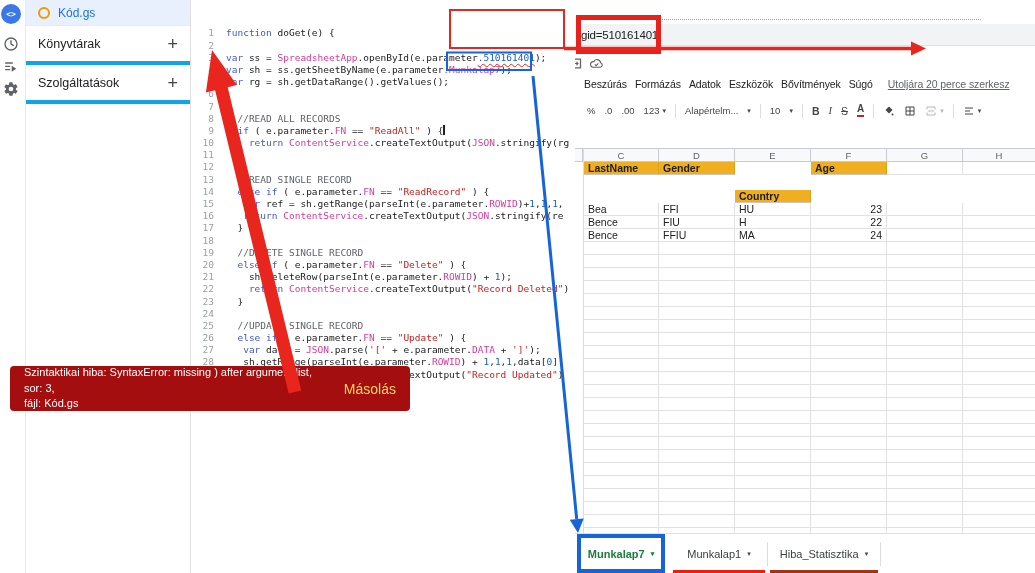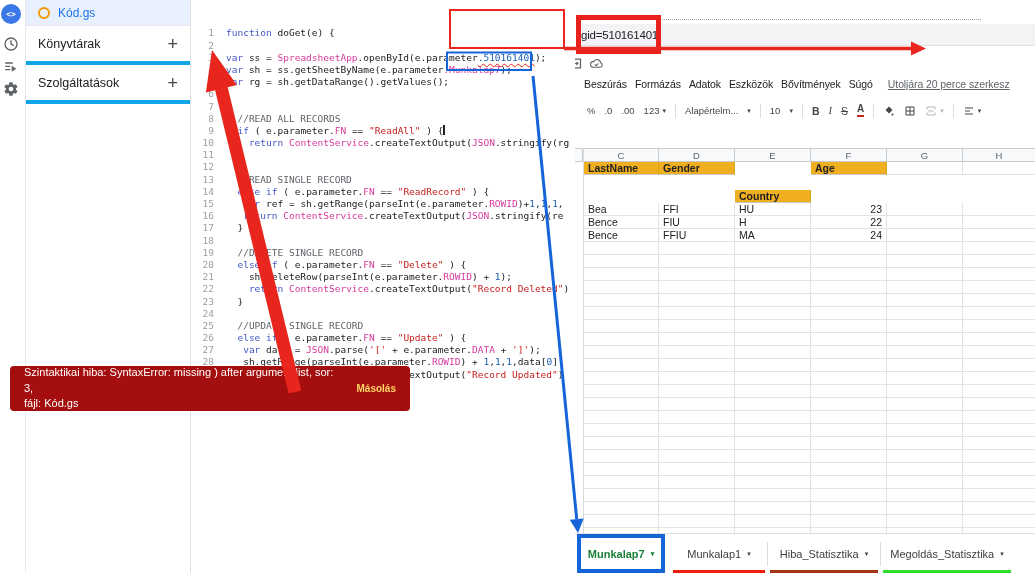--- a/index.html
+++ b/index.html
@@ -29,21 +29,21 @@
   .lc{flex:none;}
   .tk-p{color:#202124;} .tk-k{color:#4358c8;} .tk-t{color:#d63a9b;} .tk-s{color:#c5221f;}
   .tk-c{color:#5f6368;} .tk-n{color:#1a5fb4;}
   .tk-e{color:#1a5fb4;text-decoration:underline wavy #e8261d 1px;text-underline-offset:2px;}
   .cursor{display:inline-block;width:1.5px;height:10px;background:#202124;vertical-align:-1px;}
 
   
   .toast{position:absolute;left:10px;top:366px;width:400px;height:45px;background:#a50e0e;border-radius:4px;
          display:flex;align-items:center;padding:0 14px;box-sizing:border-box;z-index:30;}
   .toast-msg{color:#fff;font-size:11px;line-height:1.45;flex:1;}
-  .toast-action{color:#fdd663;font-size:10px;font-weight:bold;margin-left:12px;flex:none;}
+  .toast-action{color:#fdd663;font-size:14px;font-weight:normal;margin-left:12px;flex:none;}
 
   
   .sheets{position:absolute;left:575px;top:0;width:460px;height:573px;background:#fff;z-index:10;}
   .url-dots{position:absolute;left:6px;top:19px;width:400px;border-top:1px dotted #9aa0a6;}
   .urlbar{position:absolute;left:3px;top:24px;width:457px;height:22px;background:#f1f3f4;border-bottom:1px solid #dfe1e5;
           display:flex;align-items:center;font-size:11.5px;letter-spacing:-0.2px;color:#202124;padding-left:3px;box-sizing:border-box;}
   .gid{position:relative;display:inline-block;}
   .gid-box{position:absolute;left:-5px;right:-3px;top:-14px;bottom:-13px;border:5px solid #e8211d;pointer-events:none;}
   .status-icons{position:absolute;left:0;top:55px;height:16px;display:flex;align-items:center;gap:6px;overflow:hidden;}
   .status-icons svg{width:15px;height:15px;}
@@ -472,25 +472,20 @@
           <span class="caret">▾</span>
           <div class="tab-ul" style="background: rgb(240, 29, 13);"></div>
         </div>
         <div class="tsep"></div>
         <div class="tab" style="width: 112px;">
           <span>Hiba_Statisztika</span>
           <span class="caret">▾</span>
           <div class="tab-ul" style="background: rgb(162, 53, 20);"></div>
         </div>
         <div class="tsep"></div>
-        <div class="tab" style="width: 132px;">
-          <span>Megoldás_Statisztika</span>
-          <span class="caret">▾</span>
-          <div class="tab-ul" style="background: rgb(47, 223, 47);"></div>
-        </div>
       </div>
   </div>
 
   <svg class="overlay" width="1035" height="573" viewBox="0 0 1035 573">
 
     <polygon points="212,50 236.9,85 227.7,87.3 301.3,390.5 288.7,393.5 215.1,90.3 205.9,92.6" fill="#e8261d"></polygon>
 
     <rect x="450" y="10" width="114" height="38" fill="none" stroke="#e8261d" stroke-width="2"></rect>
 
     <line x1="564" y1="48.5" x2="912" y2="48.5" stroke="#e8261d" stroke-width="3.5"></line>

